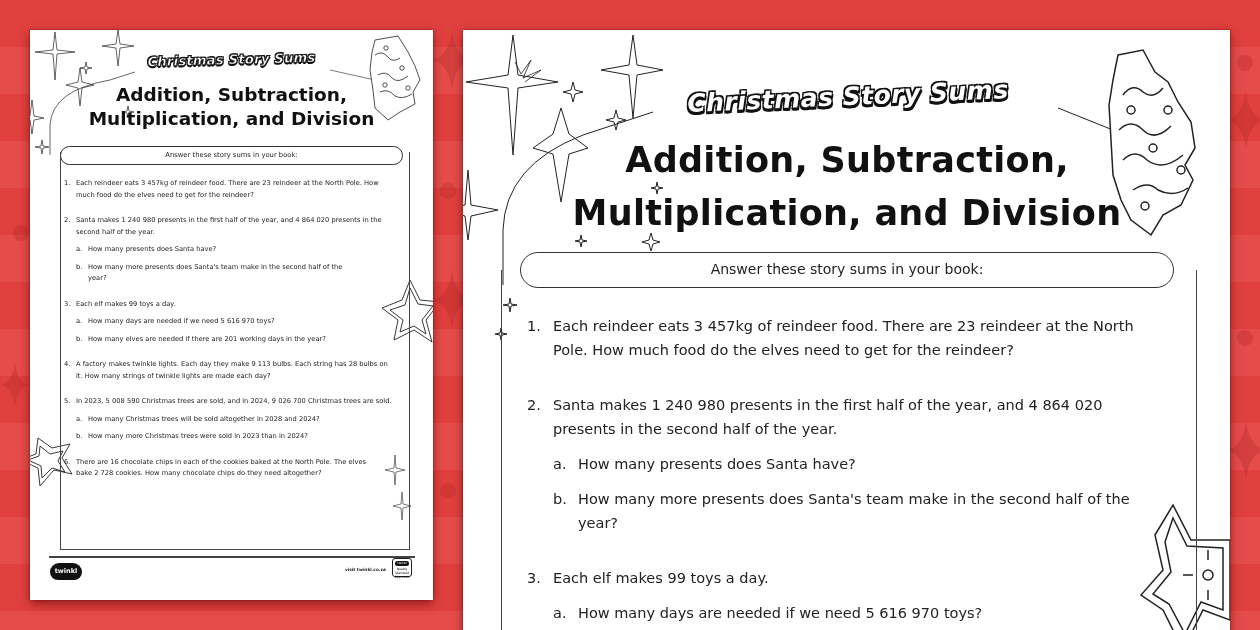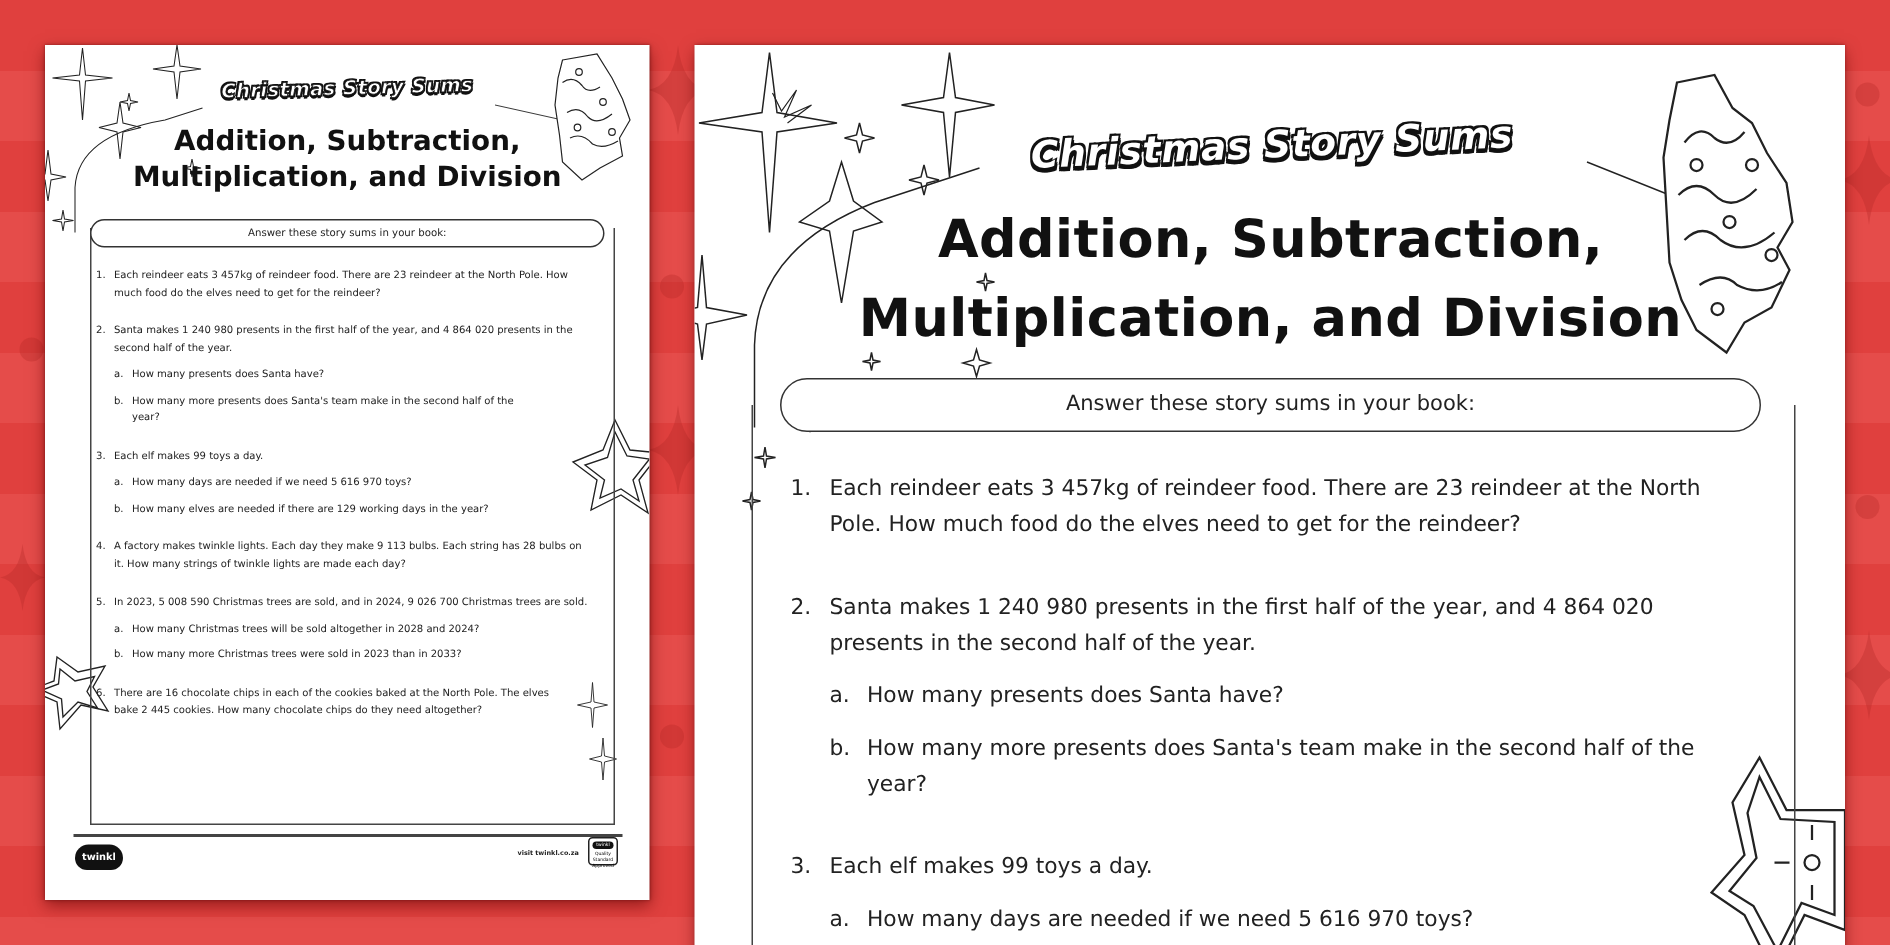--- a/index.html
+++ b/index.html
@@ -195,48 +195,48 @@
     <div class="ps-q">
       <span class="num">3.</span>
       <div class="body">
         <div>Each elf makes 99 toys a day.</div>
         <div class="ps-sub-q">
             <span class="num">a.</span>
             <span>How many days are needed if we need 5 616 970 toys?</span>
           </div>
         <div class="ps-sub-q">
             <span class="num">b.</span>
-            <span>How many elves are needed if there are 129 working days in the year?</span>
+            <span>How many elves are needed if there are 201 working days in the year?</span>
           </div>
       </div>
     </div>
     <div class="ps-q">
       <span class="num">4.</span>
       <div class="body">
           <div>A factory makes twinkle lights. Each day they make 9 113 bulbs. Each string has 28 bulbs on it. How many strings of twinkle lights are made each day?</div>
         </div>
     </div>
     <div class="ps-q">
       <span class="num">5.</span>
       <div class="body">
         <div>In 2023, 5 008 590 Christmas trees are sold, and in 2024, 9 026 700 Christmas trees are sold.</div>
         <div class="ps-sub-q">
             <span class="num">a.</span>
             <span>How many Christmas trees will be sold altogether in 2028 and 2024?</span>
           </div>
         <div class="ps-sub-q">
             <span class="num">b.</span>
-            <span>How many more Christmas trees were sold in 2023 than in 2033?</span>
+            <span>How many more Christmas trees were sold in 2023 than in 2024?</span>
           </div>
       </div>
     </div>
     <div class="ps-q">
       <span class="num">6.</span>
       <div class="body">
-          <div style="width:305px;">There are 16 chocolate chips in each of the cookies baked at the North Pole. The elves bake 2 445 cookies. How many chocolate chips do they need altogether?</div>
+          <div style="width:305px;">There are 16 chocolate chips in each of the cookies baked at the North Pole. The elves bake 2 728 cookies. How many chocolate chips do they need altogether?</div>
         </div>
     </div>
   </div>
 
   <div class="ps-footer-line"></div>
   <div class="twinkl-logo">twinkl</div>
   <div class="visit-text">visit twinkl.co.za</div>
   <div class="badge">
     <span class="bcloud">twinkl</span>
     <span>Quality Standard Approved</span>

